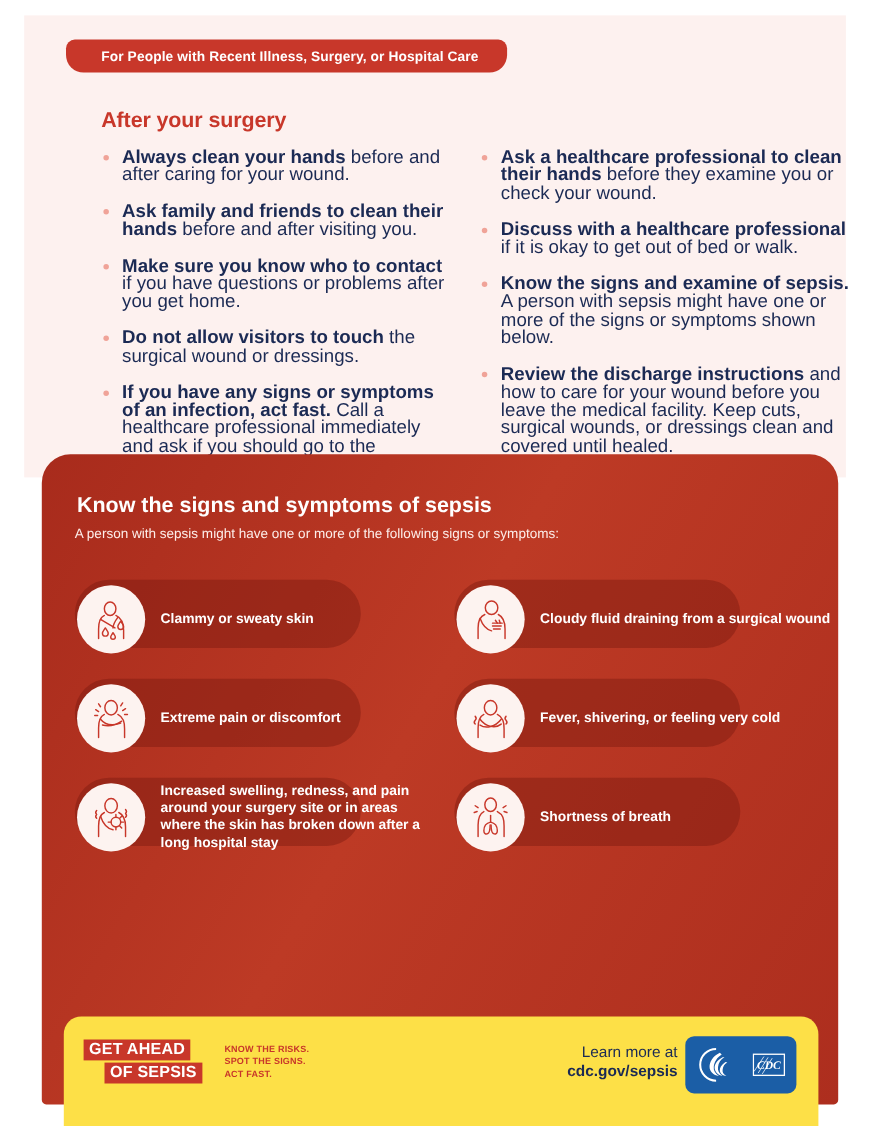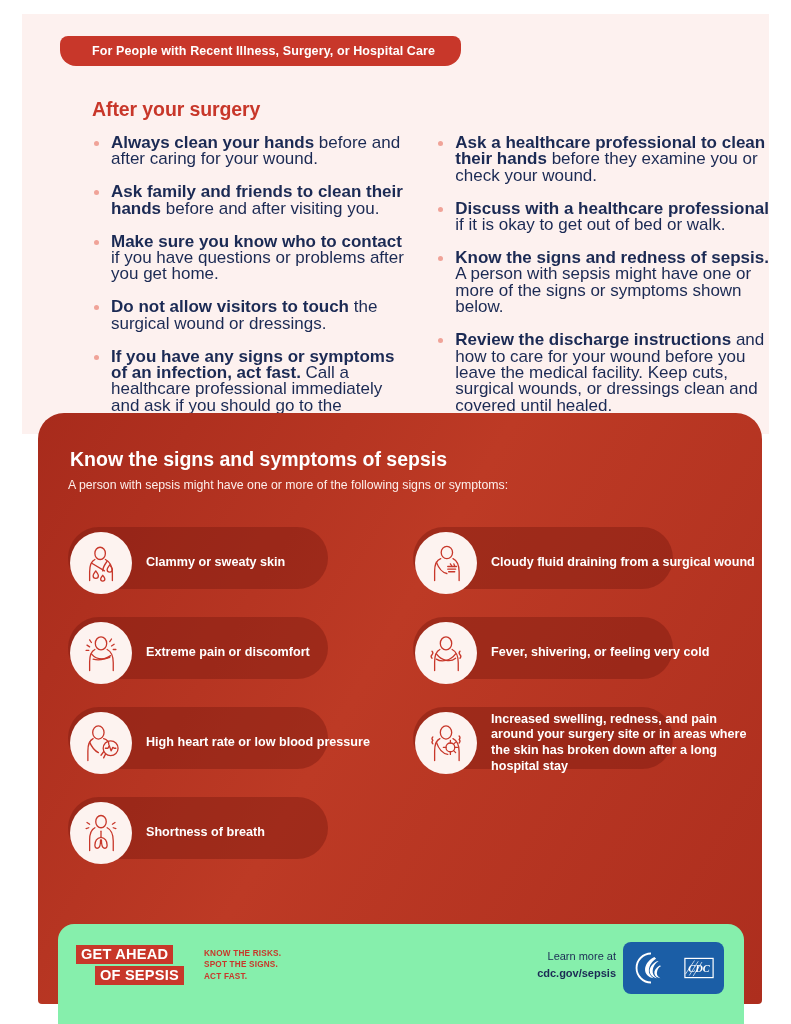--- a/index.html
+++ b/index.html
@@ -174,21 +174,21 @@
   }
   .sym.wide .label { max-width: 268px; }
 
   
   .footer {
     position: absolute;
     left: 58px;
     top: 924px;
     width: 686px;
     height: 100px;
-    background: #86efac;
+    background: #fde047;
     border-radius: 16px 16px 0 0;
   }
 
   .logo {
     position: absolute;
     left: 18px;
     top: 21px;
     width: 124px;
     height: 46px;
   }
@@ -215,21 +215,21 @@
     line-height: 11.4px;
     letter-spacing: 0.2px;
   }
 
   .learn {
     position: absolute;
     right: 128px;
     top: 24px;
     text-align: right;
     color: #1b2a54;
-    font-size: 11px;
+    font-size: 14px;
     line-height: 17px;
   }
   .learn .url { font-weight: bold; text-align: center; }
 
   .cdc-logo {
     position: absolute;
     right: 20px;
     top: 18px;
     width: 101px;
     height: 52px;
@@ -258,21 +258,21 @@
       <div class="col left" id="col-left">
           <div class="bullet"><b>Always clean your hands</b><span> before and after caring for your wound.</span></div>
           <div class="bullet"><b>Ask family and friends to clean their hands</b><span> before and after visiting you.</span></div>
           <div class="bullet"><b>Make sure you know who to contact</b><span> if you have questions or problems after you get home.</span></div>
           <div class="bullet"><b>Do not allow visitors to touch</b><span> the surgical wound or dressings.</span></div>
           <div class="bullet"><b>If you have any signs or symptoms of an infection, act fast.</b><span> Call a healthcare professional immediately and ask if you should go to the emergency room.</span></div>
         </div>
       <div class="col right" id="col-right">
           <div class="bullet"><b>Ask a healthcare professional to clean their hands</b><span> before they examine you or check your wound.</span></div>
           <div class="bullet"><b>Discuss with a healthcare professional</b><span> if it is okay to get out of bed or walk.</span></div>
-          <div class="bullet"><b>Know the signs and redness of sepsis.</b><span> A person with sepsis might have one or more of the signs or symptoms shown below.</span></div>
+          <div class="bullet"><b>Know the signs and examine of sepsis.</b><span> A person with sepsis might have one or more of the signs or symptoms shown below.</span></div>
           <div class="bullet"><b>Review the discharge instructions</b><span> and how to care for your wound before you leave the medical facility. Keep cuts, surgical wounds, or dressings clean and covered until healed.</span></div>
         </div>
     </div>
   </div>
 
   <div class="red-panel">
     <div class="panel-title">Know the signs and symptoms of sepsis</div>
     <div class="panel-sub">A person with sepsis might have one or more of the following signs or symptoms:</div>
     <div class="sym-grid" id="sym-grid">
         <div class="sym">
@@ -328,35 +328,20 @@
               <ellipse cx="20" cy="13" rx="6.5" ry="7.5" stroke="#c8372a" stroke-width="1.5" fill="none" stroke-linecap="round" stroke-linejoin="round"></ellipse>
               <path d="M13 20 C9 22 7 27 7 34 L7 44" stroke="#c8372a" stroke-width="1.5" fill="none" stroke-linecap="round" stroke-linejoin="round"></path>
               <path d="M27 20 C33 23 34 28 34 35 L34 44" stroke="#c8372a" stroke-width="1.5" fill="none" stroke-linecap="round" stroke-linejoin="round"></path>
               <path d="M9 25 C15 33 25 35 31 30" stroke="#c8372a" stroke-width="1.5" fill="none" stroke-linecap="round" stroke-linejoin="round"></path>
               <path d="M31 25 C25 33 15 35 9 31" stroke="#c8372a" stroke-width="1.5" fill="none" stroke-linecap="round" stroke-linejoin="round"></path>
               <path d="M4 22 q2 2 0 4 q-2 2 0 4" stroke="#c8372a" stroke-width="1.5" fill="none" stroke-linecap="round" stroke-linejoin="round"></path>
               <path d="M36 22 q-2 2 0 4 q2 2 0 4" stroke="#c8372a" stroke-width="1.5" fill="none" stroke-linecap="round" stroke-linejoin="round"></path>
             </svg>
           </div>
           <div class="label">Fever, shivering, or feeling very cold</div>
-        </div>
-        <div class="sym">
-          <div class="pill"></div>
-          <div class="circle">
-            <svg width="42" height="42" viewBox="0 0 40 48">
-              <ellipse cx="17" cy="12" rx="6.5" ry="7.5" stroke="#c8372a" stroke-width="1.5" fill="none" stroke-linecap="round" stroke-linejoin="round"></ellipse>
-              <path d="M11 19 C7 21 5 26 5 33 L5 44" stroke="#c8372a" stroke-width="1.5" fill="none" stroke-linecap="round" stroke-linejoin="round"></path>
-              <path d="M23 19 C27 20 29 23 29 26" stroke="#c8372a" stroke-width="1.5" fill="none" stroke-linecap="round" stroke-linejoin="round"></path>
-              <path d="M7 23 C10 30 13 33 17 35" stroke="#c8372a" stroke-width="1.5" fill="none" stroke-linecap="round" stroke-linejoin="round"></path>
-              <circle cx="31" cy="30" r="8.5" stroke="#c8372a" stroke-width="1.5" fill="none" stroke-linecap="round" stroke-linejoin="round"></circle>
-              <path d="M25 30 h3 l1.5-3 l2 6 l2-4 l1.5 1 h2" stroke="#c8372a" stroke-width="1.5" fill="none" stroke-linecap="round" stroke-linejoin="round"></path>
-              <path d="M23 34 l-3 4 M25 37 l-2 4" stroke="#c8372a" stroke-width="1.5" fill="none" stroke-linecap="round" stroke-linejoin="round"></path>
-            </svg>
-          </div>
-          <div class="label">High heart rate or low blood pressure</div>
         </div>
         <div class="sym wide">
           <div class="pill"></div>
           <div class="circle">
             <svg width="42" height="42" viewBox="0 0 40 48">
               <ellipse cx="20" cy="12" rx="6.5" ry="7.5" stroke="#c8372a" stroke-width="1.5" fill="none" stroke-linecap="round" stroke-linejoin="round"></ellipse>
               <path d="M13 19 C9 21 7 26 7 33 L7 44" stroke="#c8372a" stroke-width="1.5" fill="none" stroke-linecap="round" stroke-linejoin="round"></path>
               <path d="M28 19 C34 22 35 28 35 34 L35 44" stroke="#c8372a" stroke-width="1.5" fill="none" stroke-linecap="round" stroke-linejoin="round"></path>
               <path d="M9 23 C12 32 16 36 22 37" stroke="#c8372a" stroke-width="1.5" fill="none" stroke-linecap="round" stroke-linejoin="round"></path>
               <circle cx="25" cy="29" r="5" stroke="#c8372a" stroke-width="1.5" fill="none" stroke-linecap="round" stroke-linejoin="round"></circle>

